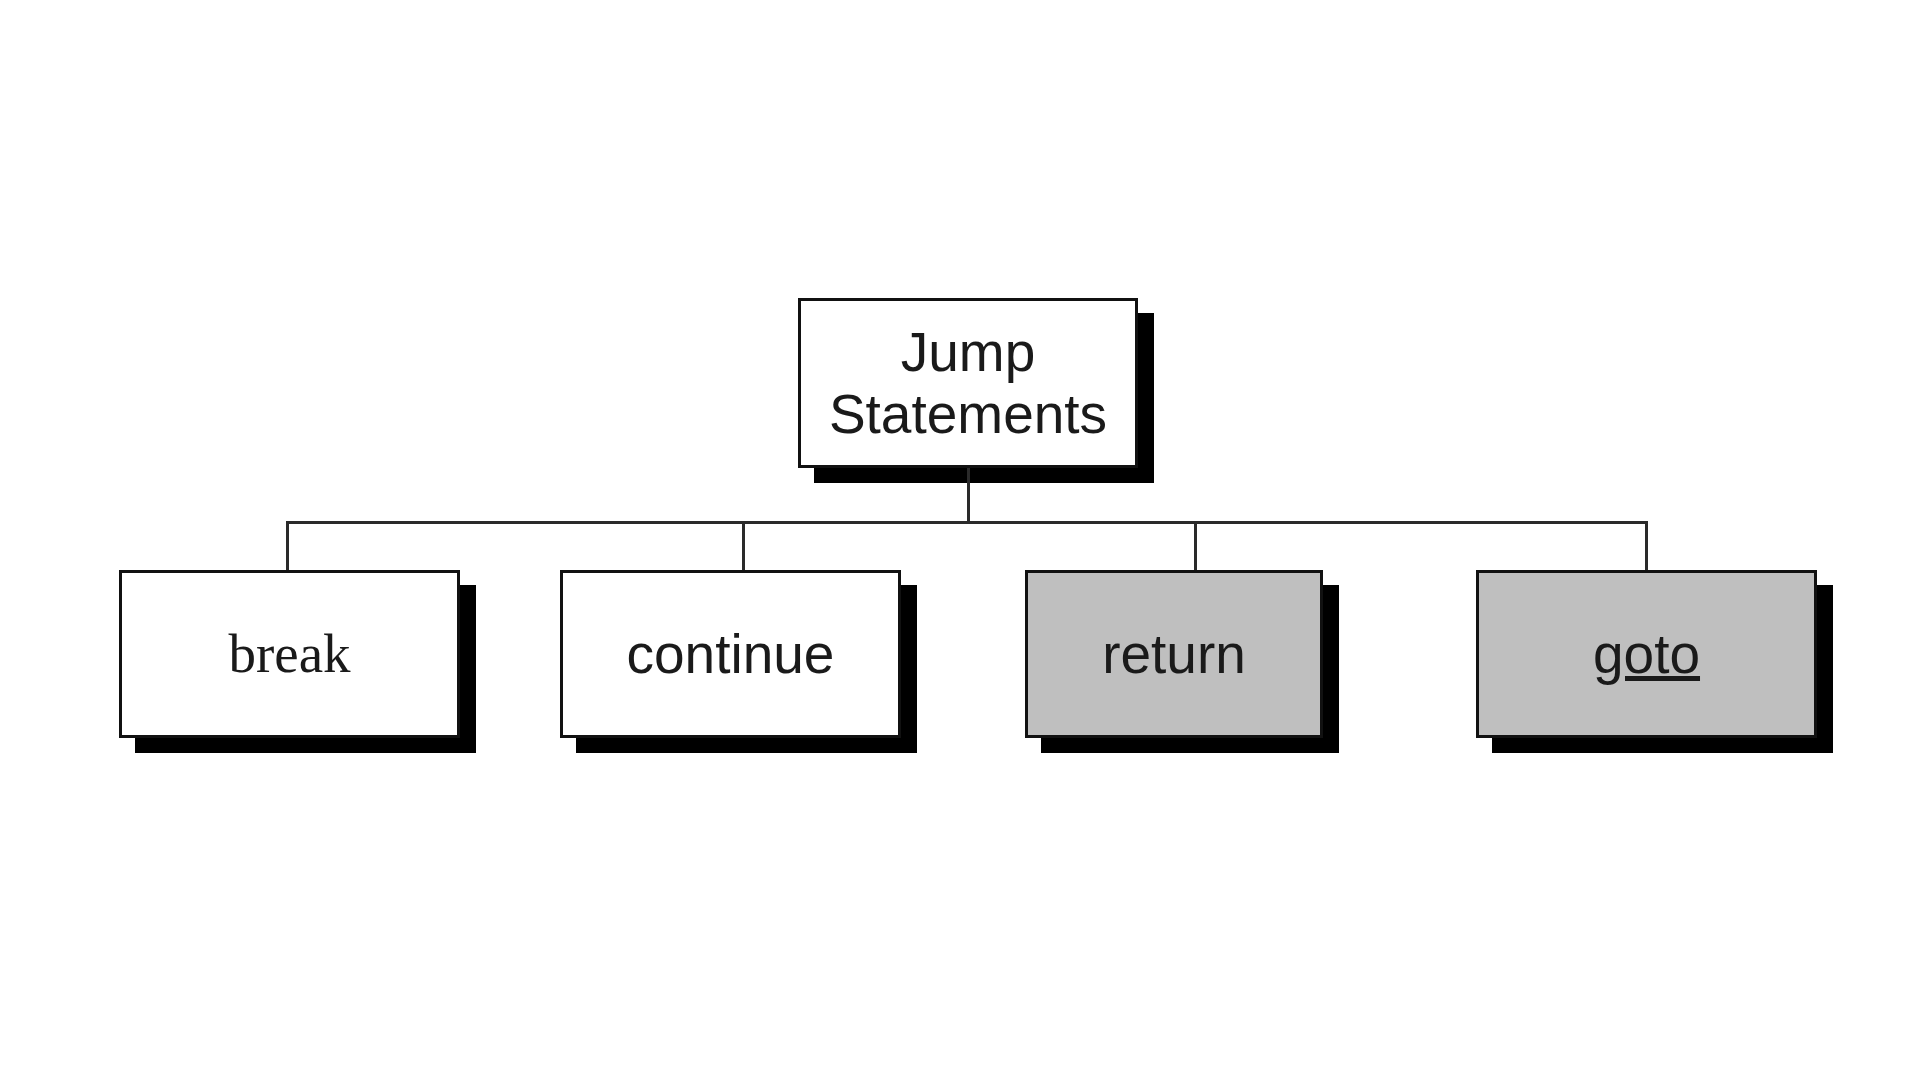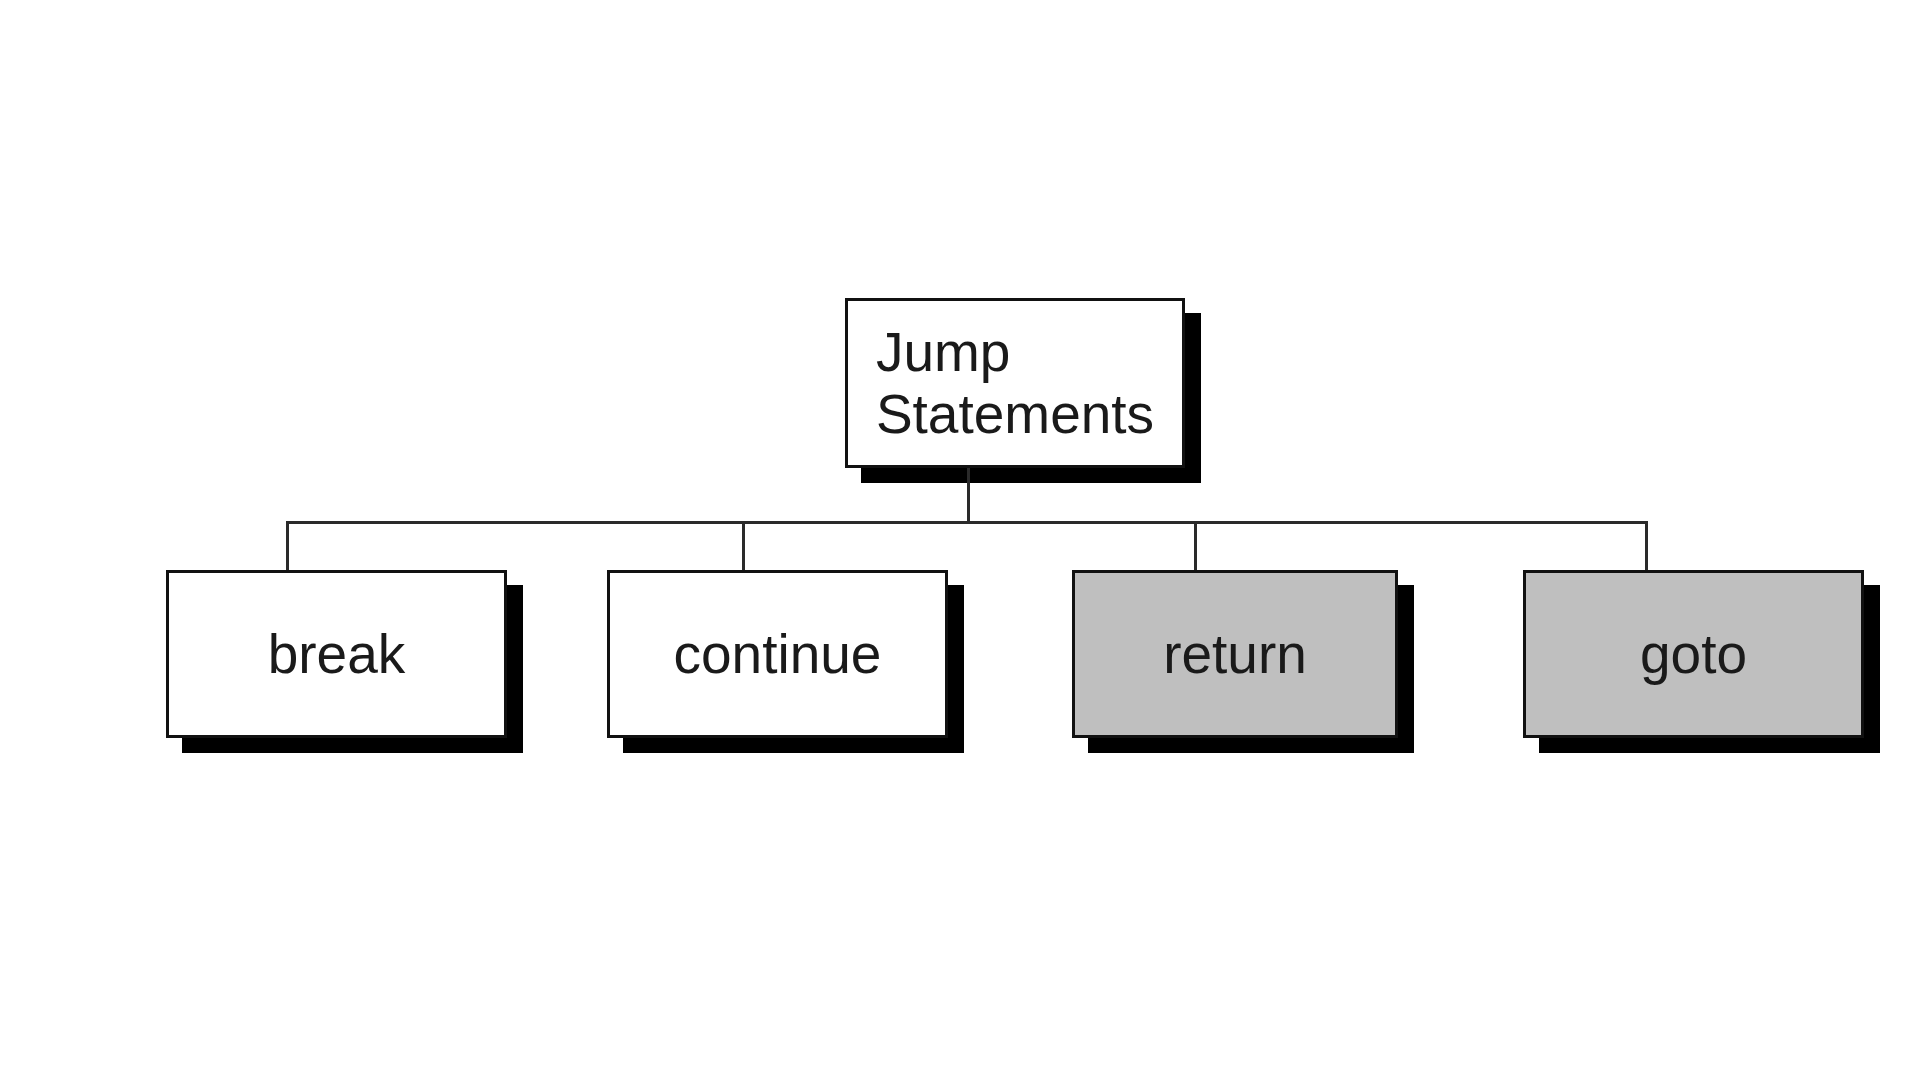--- a/index.html
+++ b/index.html
@@ -19,34 +19,33 @@
   }
   .node {
     position: absolute;
     box-sizing: border-box;
     border: 3px solid #111111;
     background: #ffffff;
     box-shadow: 16px 15px 0 0 #000000;
     display: flex;
     align-items: center;
     justify-content: center;
-    text-align: left;
+    text-align: center;
     color: #1a1a1a;
     font-size: 55px;
     line-height: 62px;
     white-space: pre-line;
-    margin-left: 47px;
   }
   .node.gray { background: #bfbfbf; }
 
   .node.root  { left: 798px;  top: 298px; width: 340px; height: 170px; }
-  .node.c1    { left: 119px;  top: 570px; width: 341px; height: 168px; }
+  .node.c1    { left: 119px;  top: 570px; width: 341px; height: 168px; font-family: Liberation Serif, serif; }
   .node.c2    { left: 560px;  top: 570px; width: 341px; height: 168px; }
-  .node.c3    { left: 1025px; top: 570px; width: 326px; height: 168px; }
-  .node.c4    { left: 1476px; top: 570px; width: 341px; height: 168px; }
+  .node.c3    { left: 1025px; top: 570px; width: 298px; height: 168px; }
+  .node.c4    { left: 1476px; top: 570px; width: 341px; height: 168px; text-decoration: underline; }
 
   .line {
     position: absolute;
     background: #2a2a2a;
   }
   .stem { left: 967px;  top: 468px; width: 3px;    height: 56px; }
   .rail { left: 286px;  top: 521px; width: 1362px; height: 3px;  }
   .drop { top: 521px; width: 3px; height: 51px; }
   .drop.d1 { left: 286px;  }
   .drop.d2 { left: 742px;  }

